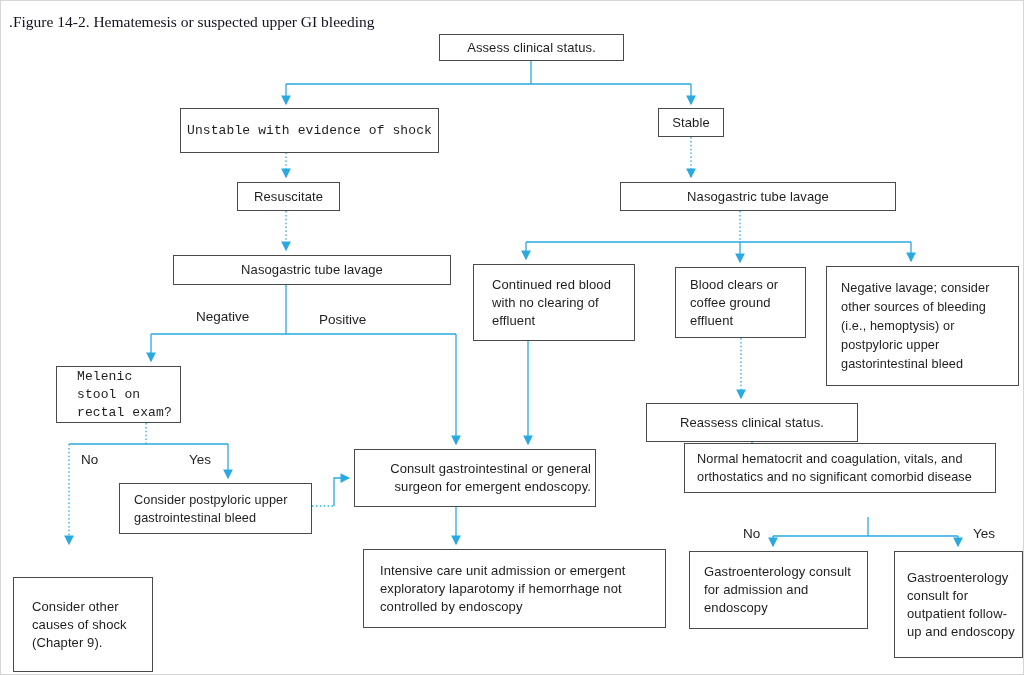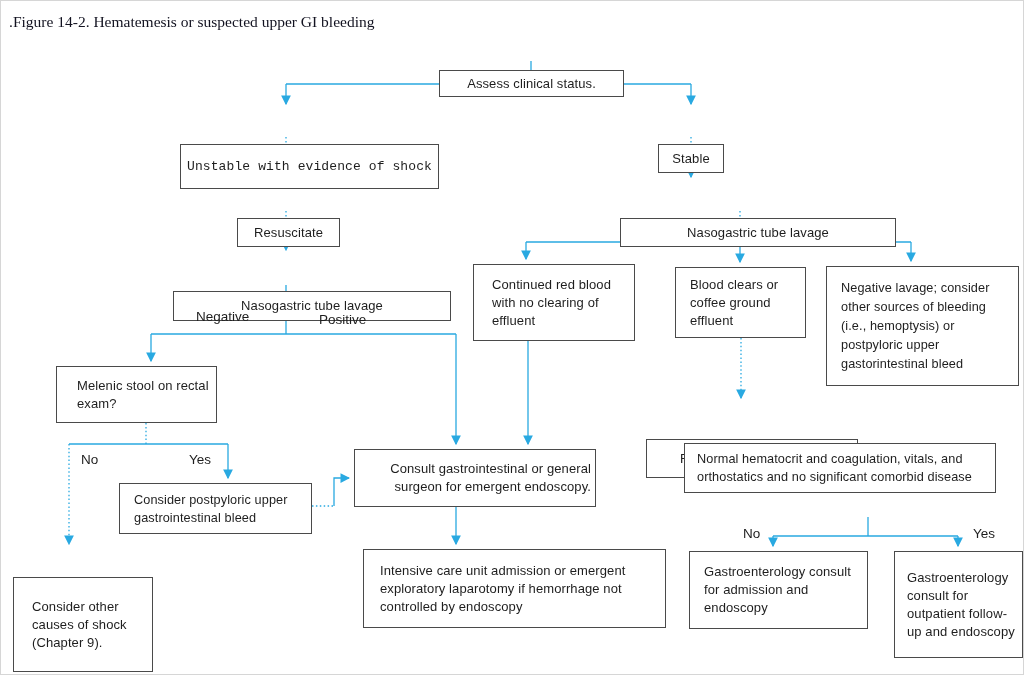--- a/index.html
+++ b/index.html
@@ -20,21 +20,21 @@
   }
   .node{
     position:absolute;
     background:#fff;
     border:1.4px solid #4a4a4a;
     box-sizing:border-box;
     display:flex;align-items:center;
     font-size:13px;line-height:18px;color:#1e1e1e;
     letter-spacing:.1px;
   }
-  .node.center{justify-content:center;text-align:center;padding:0 4px;margin-top:36px;}
+  .node.center{justify-content:center;text-align:center;padding:0 4px;}
   .node.leftpad{padding-left:16px;padding-right:4px;text-align:left;}
   .edge-label{
     position:absolute;
     font-size:13.5px;color:#1e1e1e;
     white-space:nowrap;
   }
   svg#connectors{position:absolute;left:0;top:0;pointer-events:none;}
 </style>
 </head>
 <body>
@@ -94,21 +94,21 @@
 
   <div class="node center" style="left:438px;top:33px;width:185px;height:27px;">Assess clinical status.</div>
   <div class="node center" style="left:179px;top:107px;width:259px;height:45px;font-family:Liberation Mono, monospace;">Unstable with evidence of shock</div>
   <div class="node center" style="left:657px;top:107px;width:66px;height:29px;">Stable</div>
   <div class="node center" style="left:236px;top:181px;width:103px;height:29px;">Resuscitate</div>
   <div class="node center" style="left:619px;top:181px;width:276px;height:29px;">Nasogastric tube lavage</div>
   <div class="node center" style="left:172px;top:254px;width:278px;height:30px;">Nasogastric tube lavage</div>
   <div class="node leftpad" style="left:472px;top:263px;width:162px;height:77px;padding-left:18px;">Continued red blood with no clearing of effluent</div>
   <div class="node leftpad" style="left:674px;top:266px;width:131px;height:71px;padding-left:14px;">Blood clears or coffee ground effluent</div>
   <div class="node leftpad" style="left:825px;top:265px;width:193px;height:120px;padding-left:14px;font-size:12.7px;line-height:19px;">Negative lavage; consider other sources of bleeding (i.e., hemoptysis) or postpyloric upper gastorintestinal bleed</div>
-  <div class="node leftpad" style="left:55px;top:365px;width:161px;height:57px;padding-left:20px;">Melenic stool on rectal exam?</div>
+  <div class="node leftpad" style="left:55px;top:365px;width:125px;height:57px;padding-left:20px;font-family:Liberation Mono, monospace;">Melenic stool on rectal exam?</div>
   <div class="node center" style="left:645px;top:402px;width:212px;height:39px;">Reassess clinical status.</div>
   <div class="node leftpad" style="left:118px;top:482px;width:193px;height:51px;padding-left:14px;font-size:12.7px;">Consider postpyloric upper gastrointestinal bleed</div>
   <div class="node leftpad" style="left:353px;top:448px;width:242px;height:58px;padding-left:14px;text-align:right;">Consult gastrointestinal or general surgeon for emergent endoscopy.</div>
   <div class="node leftpad" style="left:683px;top:442px;width:312px;height:50px;padding-left:12px;font-size:12.7px;">Normal hematocrit and coagulation, vitals, and orthostatics and no significant comorbid disease</div>
   <div class="node leftpad" style="left:12px;top:548px;width:140px;height:95px;padding-left:18px;margin-top:28px;">Consider other causes of shock (Chapter 9).</div>
   <div class="node leftpad" style="left:362px;top:548px;width:303px;height:79px;padding-left:16px;">Intensive care unit admission or emergent exploratory laparotomy if hemorrhage not controlled by endoscopy</div>
   <div class="node leftpad" style="left:688px;top:550px;width:179px;height:78px;padding-left:14px;">Gastroenterology consult for admission and endoscopy</div>
   <div class="node leftpad" style="left:893px;top:550px;width:129px;height:107px;padding-left:12px;">Gastroenterology consult for outpatient follow-up and endoscopy</div>
 
   <div class="edge-label" style="left:195px;top:308px;">Negative</div>

